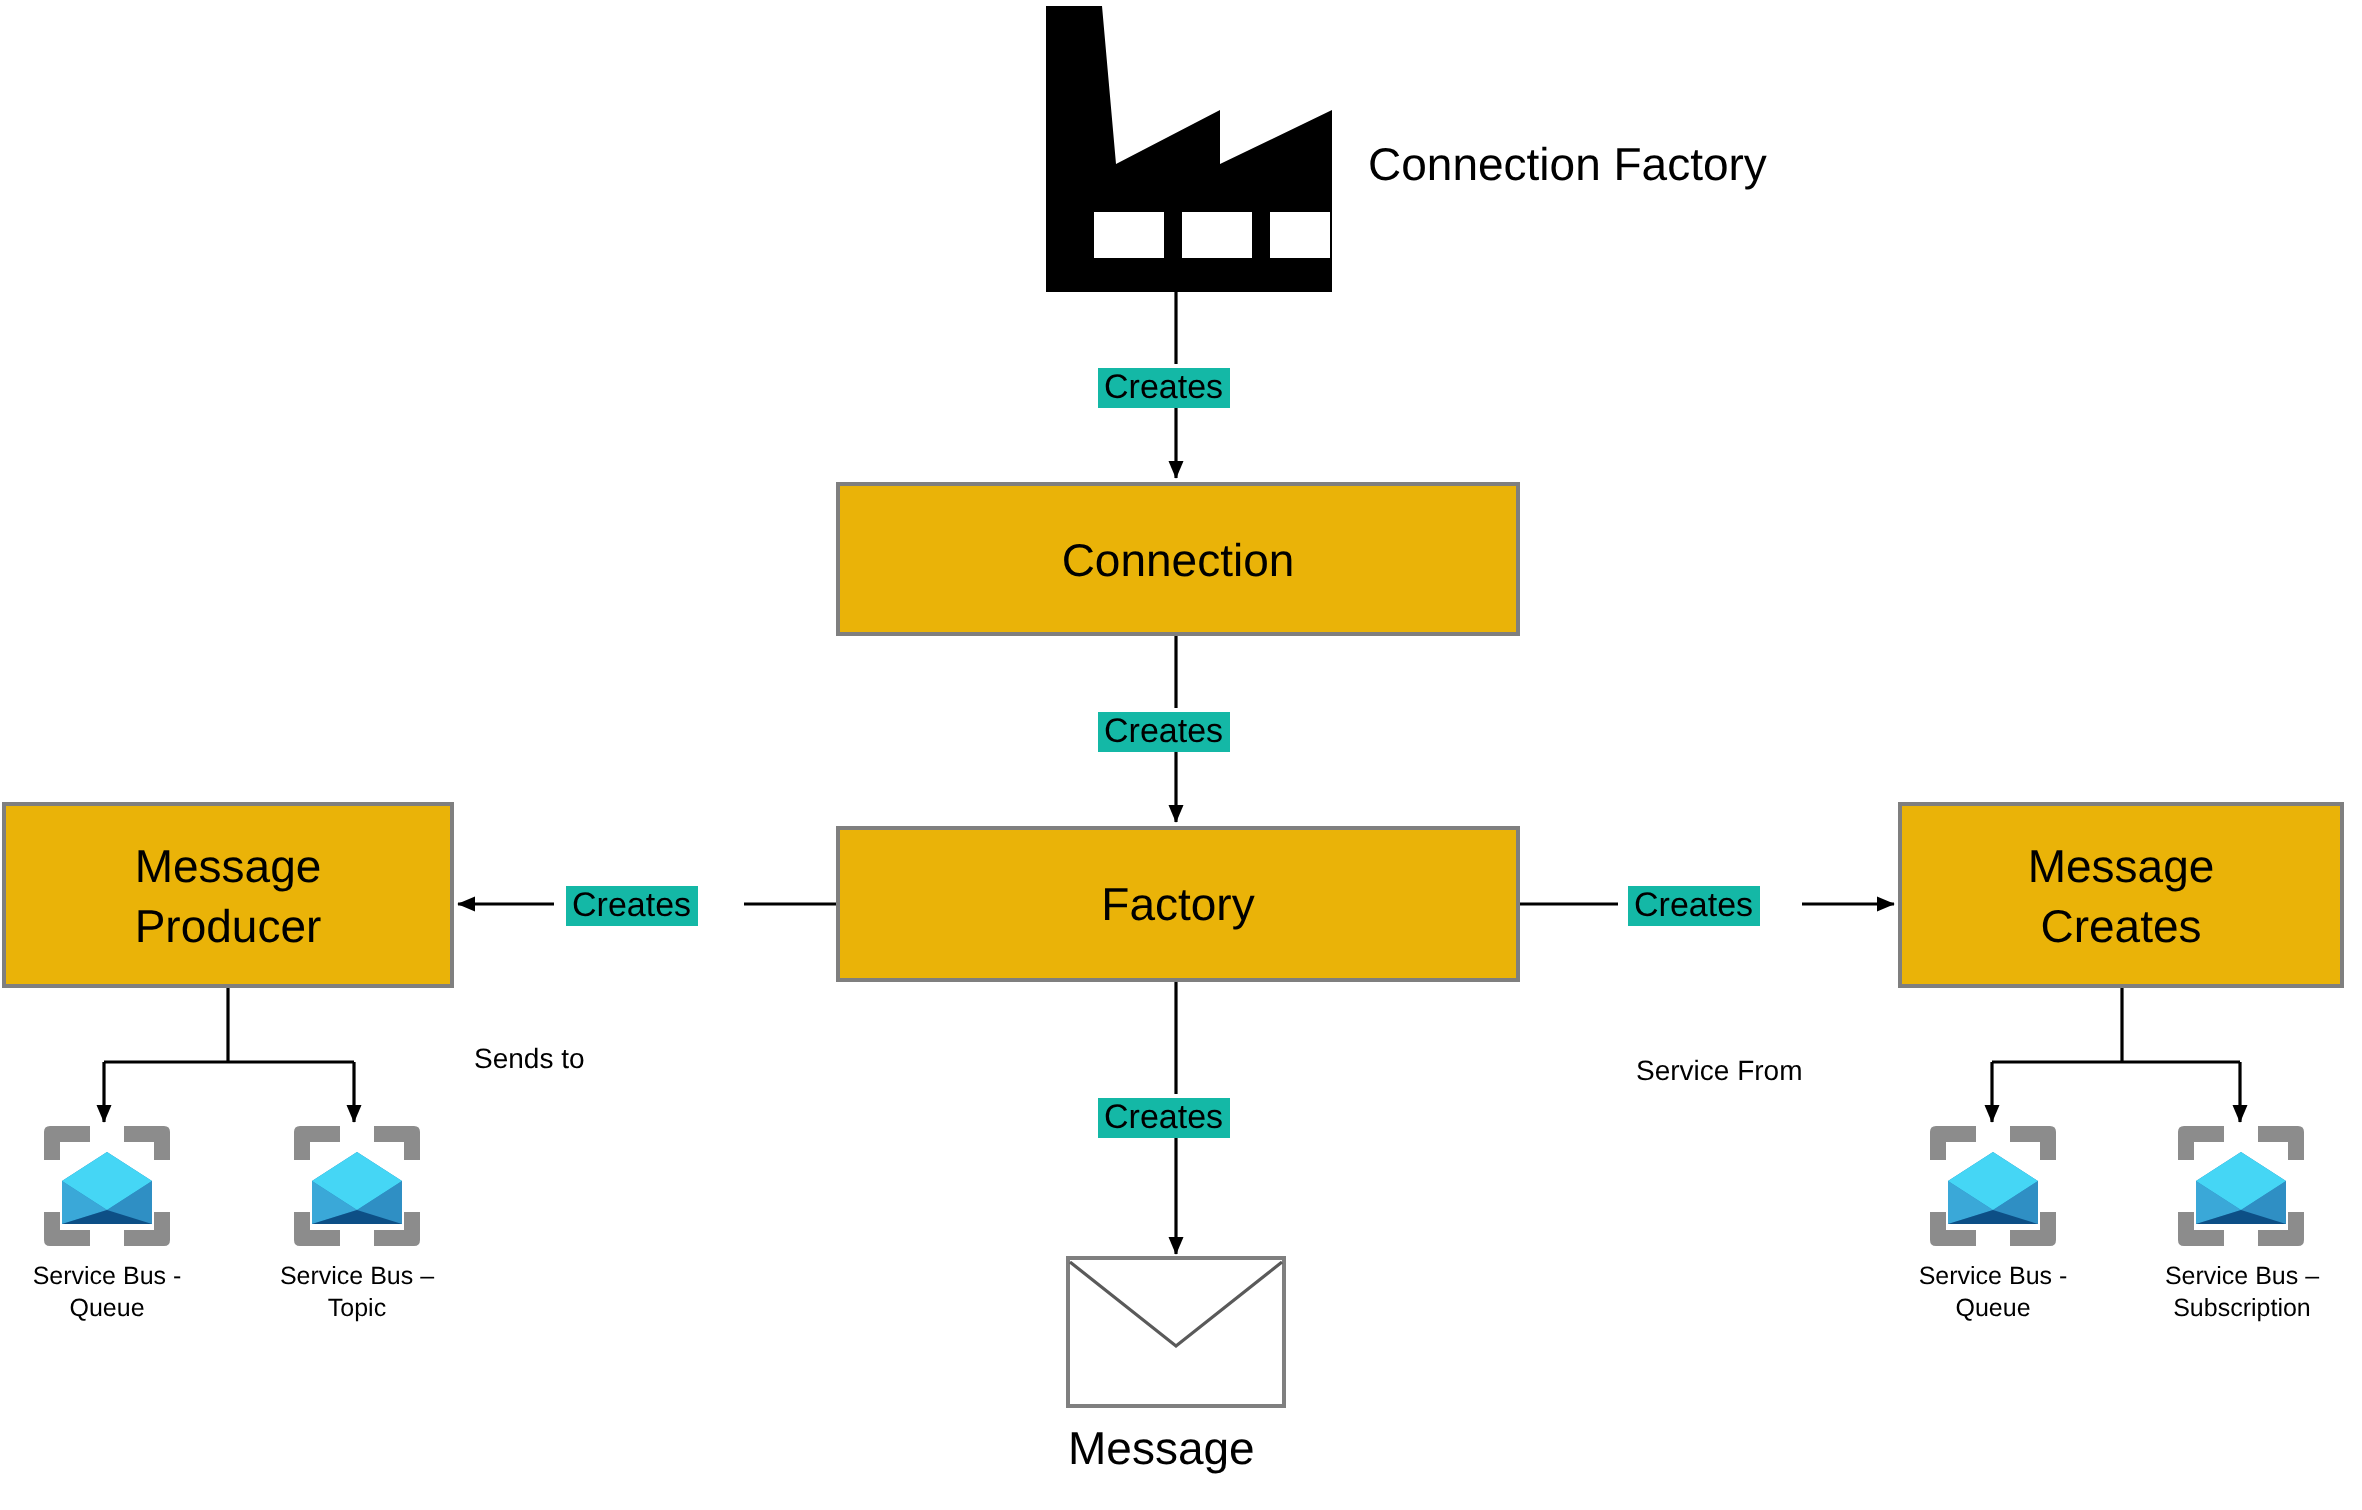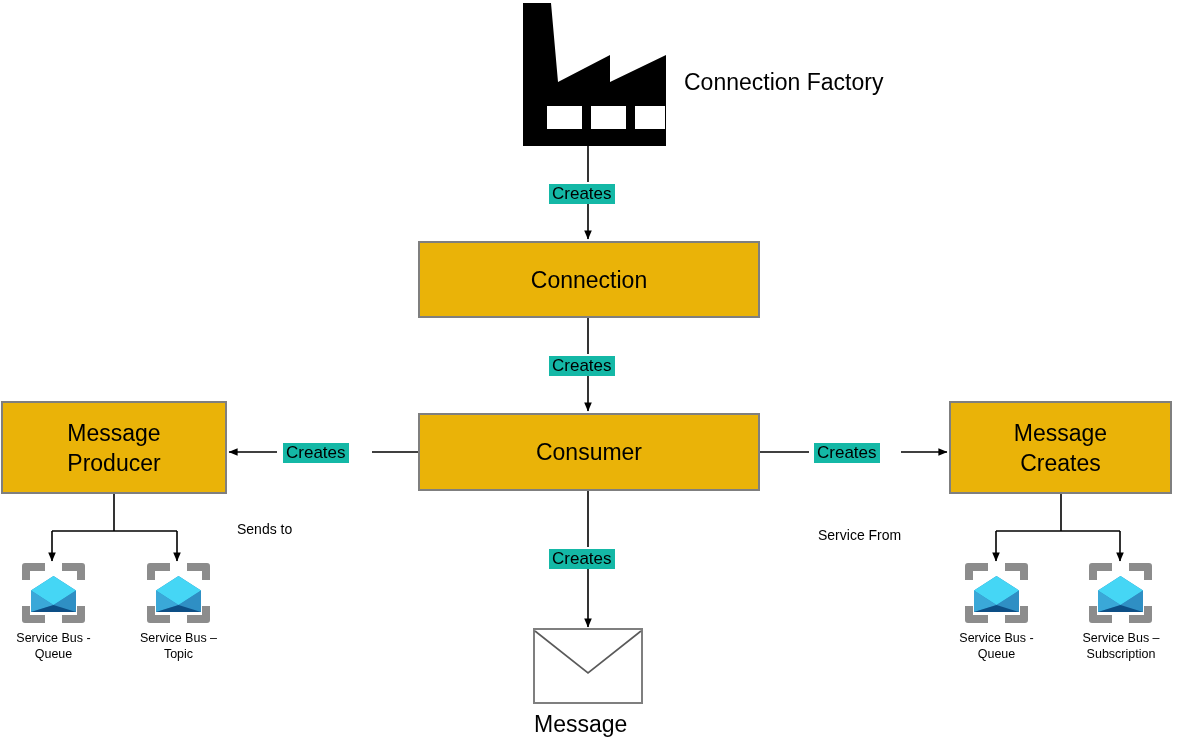--- a/index.html
+++ b/index.html
@@ -81,21 +81,21 @@
 
   <div class="edge-label" style="left:549px;top:184px;">Creates</div>
 
   <div class="node-box" style="left:418px;top:241px;width:342px;height:77px;">
     <span class="node-label">Connection</span>
   </div>
 
   <div class="edge-label" style="left:549px;top:356px;">Creates</div>
 
   <div class="node-box" style="left:418px;top:413px;width:342px;height:78px;">
-    <span class="node-label">Consumer</span>
+    <span class="node-label">Factory</span>
   </div>
 
   <div class="edge-label" style="left:283px;top:443px;">Creates</div>
   <div class="edge-label" style="left:814px;top:443px;">Creates</div>
   <div class="edge-label" style="left:549px;top:549px;">Creates</div>
 
   <div class="node-box" style="left:1px;top:401px;width:226px;height:93px;">
     <span class="node-label">
       <span>Message</span><br>
       <span>Producer</span>

